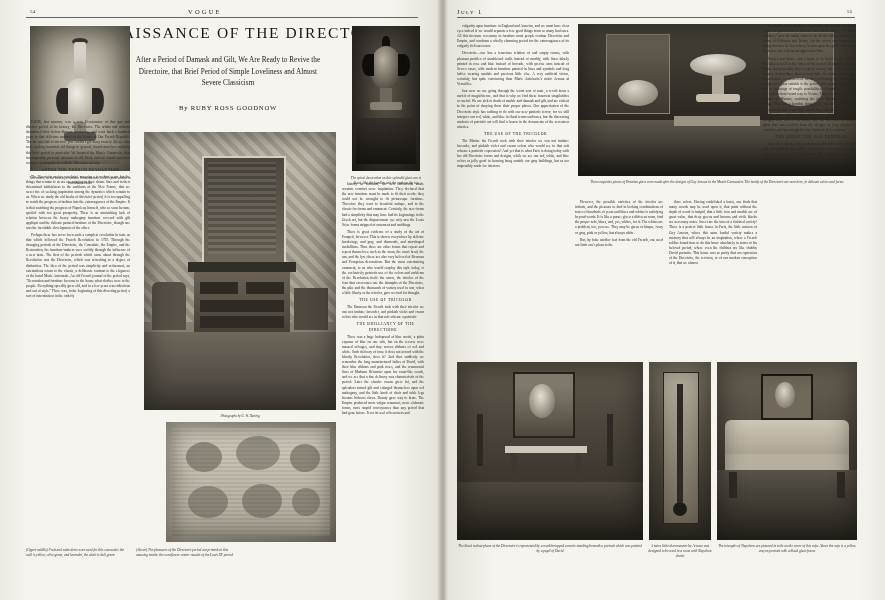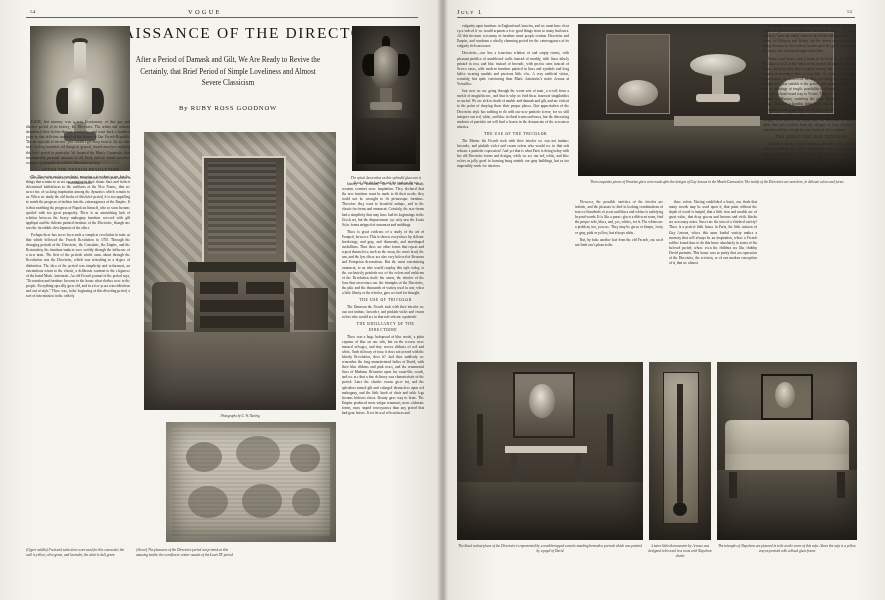--- a/index.html
+++ b/index.html
@@ -220,21 +220,21 @@
 
 <div class="spread">
 
   <div class="page left">
 
     <div class="folio" style="left:30px; top:9px;">54</div>
     <div class="runhead" style="left:188px; top:8px;">VOGUE</div>
     <div class="rule" style="left:26px; top:17px; width:392px;"></div>
 
     <div class="headline">THE  RENAISSANCE  OF  THE  DIRECTOIRE</div>
-    <div class="deck">After a Period of Damask and Gilt, We Are Ready to Revive the Certainly, that Brief Period of Simple Loveliness and Almost Severe Classicism</div>
+    <div class="deck">After a Period of Damask and Gilt, We Are Ready to Revive the Directoire, that Brief Period of Simple Loveliness and Almost Severe Classicism</div>
     <div class="byline">By  RUBY ROSS GOODNOW</div>
 
     <div class="photo vase-bg" style="left:30px; top:26px; width:100px; height:145px;">
       <div class="ph-inner">
         <div class="shape" style="left:42px; top:12px; width:16px; height:7px; background:#3b372f; border-radius:50%;"></div>
         <div class="shape" style="left:44px; top:16px; width:12px; height:42px; background:linear-gradient(to bottom,#e6e2d8,#b9b3a4); border-radius:4px 4px 10px 10px;"></div>
         <div class="shape oval" style="left:33px; top:52px; width:34px; height:44px; background:radial-gradient(ellipse at 40% 35%, #f2efe6, #b5afa0 70%, #7e7869);"></div>
         <div class="shape" style="left:26px; top:62px; width:12px; height:26px; background:#2b2722; border-radius:50% 0 0 50%;"></div>
         <div class="shape" style="left:62px; top:62px; width:12px; height:26px; background:#2b2722; border-radius:0 50% 50% 0;"></div>
         <div class="shape" style="left:44px; top:96px; width:12px; height:12px; background:#8b8576;"></div>

